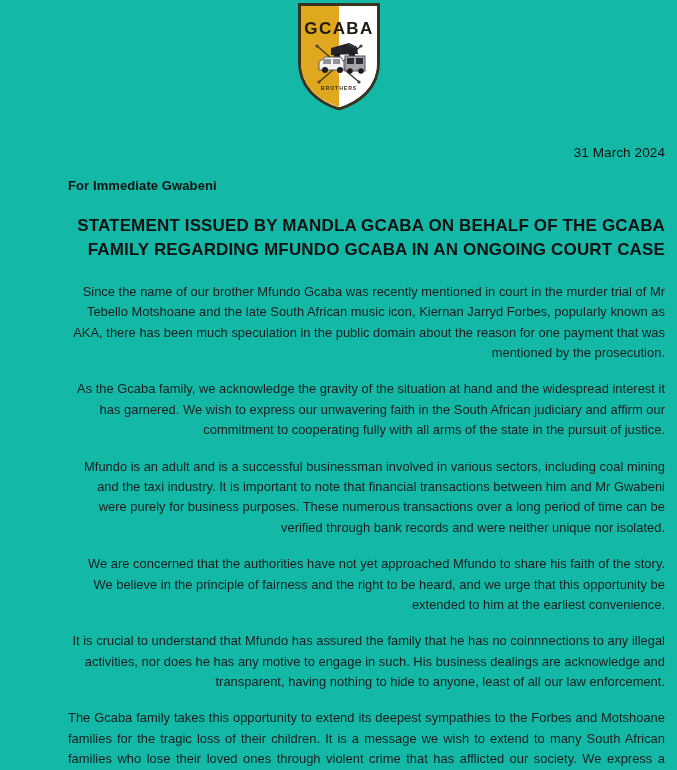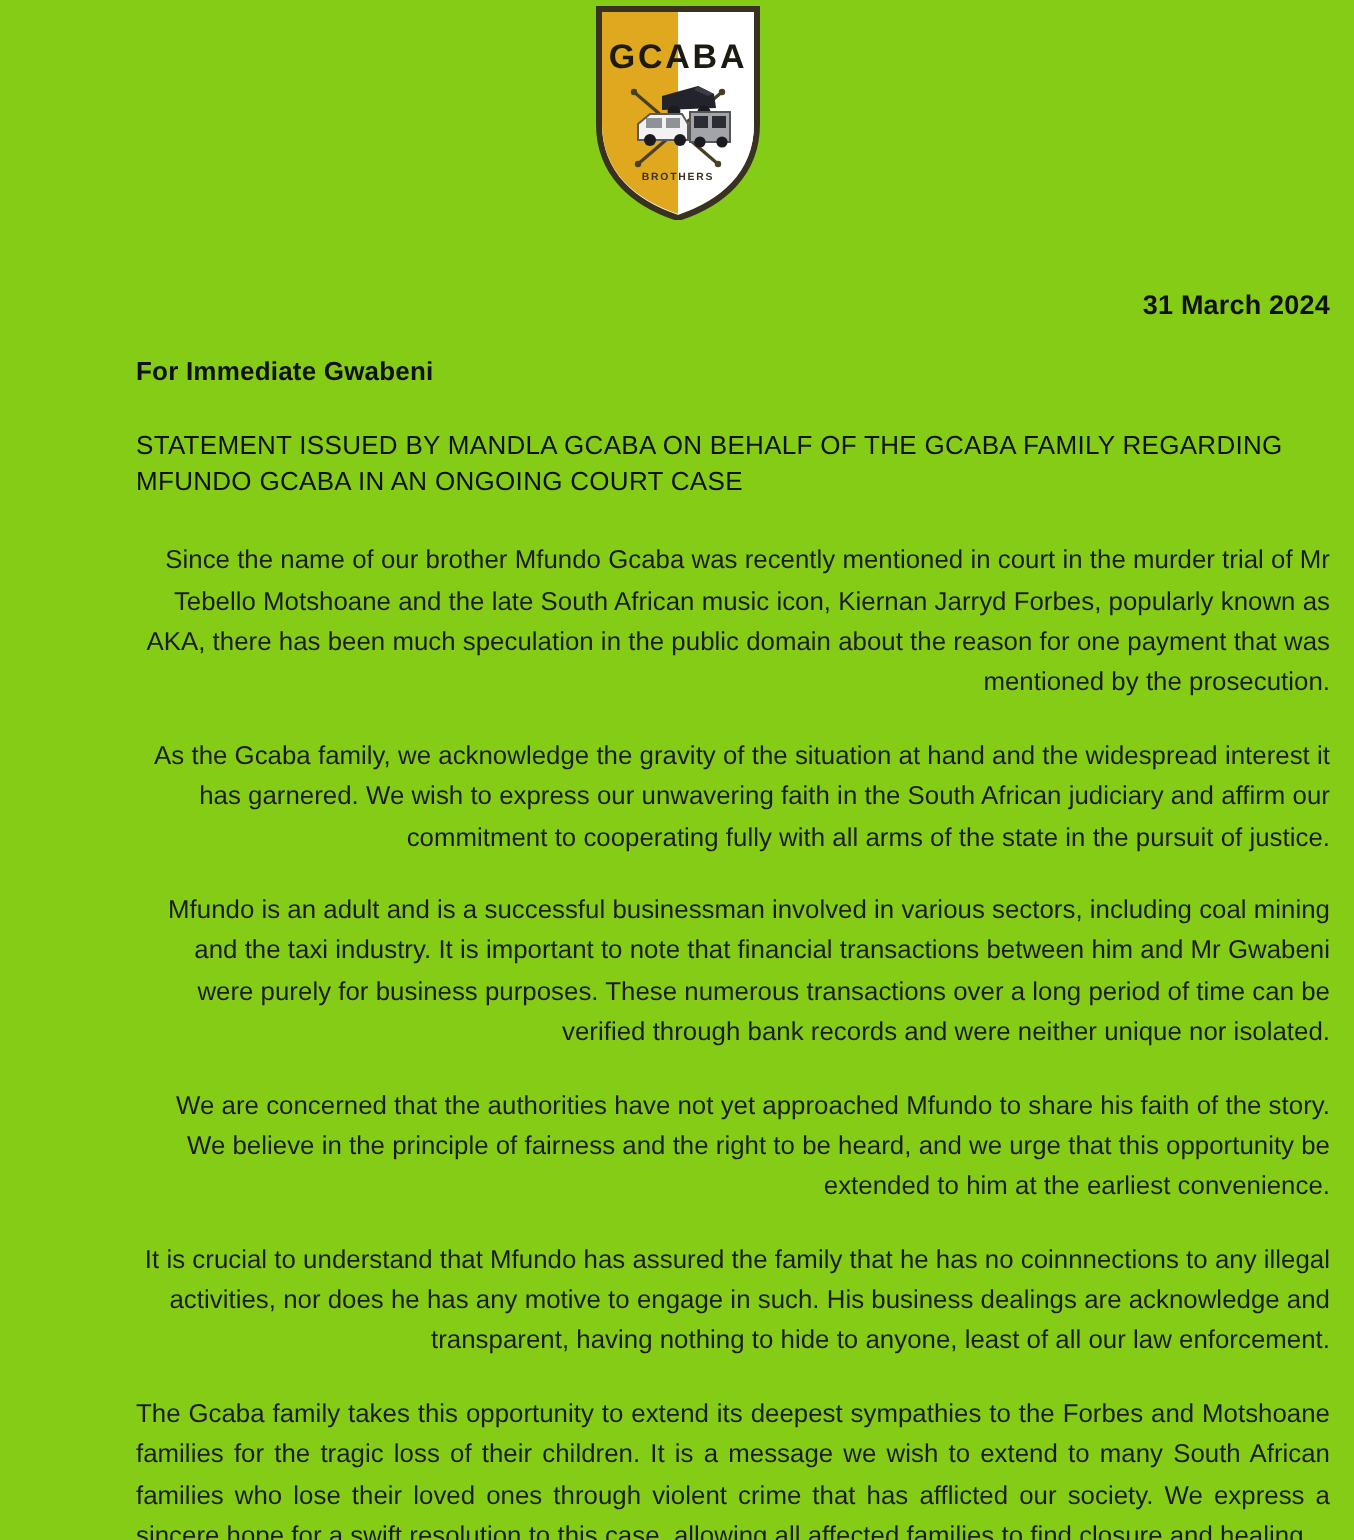--- a/index.html
+++ b/index.html
@@ -12,21 +12,21 @@
     height: 770px;
     overflow: hidden;
     font-family: "Liberation Sans", sans-serif;
     color: #1a1a1a;
     -webkit-font-smoothing: antialiased;
   }
   .page {
     position: relative;
     width: 677px;
     height: 770px;
-    background: #84cc16;
+    background: #14b8a6;
     box-sizing: border-box;
   }
 
   
   .logo-wrap {
     position: absolute;
     top: 2px;
     left: 0;
     width: 677px;
     display: flex;
@@ -44,47 +44,48 @@
   }
 
   
   .date-line {
     position: absolute;
     top: 145px;
     left: 68px;
     width: 597px;
     text-align: right;
     font-size: 13.5px;
-    font-weight: bold;
+    font-weight: normal;
     letter-spacing: 0.1px;
     color: #111;
   }
 
   
   .doc {
     position: absolute;
     top: 177px;
     left: 68px;
     width: 597px;
   }
   .release-label {
     font-size: 13px;
     font-weight: bold;
     letter-spacing: 0.1px;
     color: #111;
     margin: 0 0 19px 0;
     line-height: 1.35;
   }
   .statement-title {
-    font-size: 13px;
-    font-weight: normal;
+    font-size: 17px;
+    font-weight: bold;
     letter-spacing: 0.15px;
     color: #111;
     margin: 0 0 19px 0;
     line-height: 1.45;
+    text-align: right;
   }
   .para {
     font-size: 12.9px;
     line-height: 1.58;
     color: #1c1c1c;
     margin: 0 0 16px 0;
     text-align: right;
     letter-spacing: 0.02px;
   }
   .para.justify {

